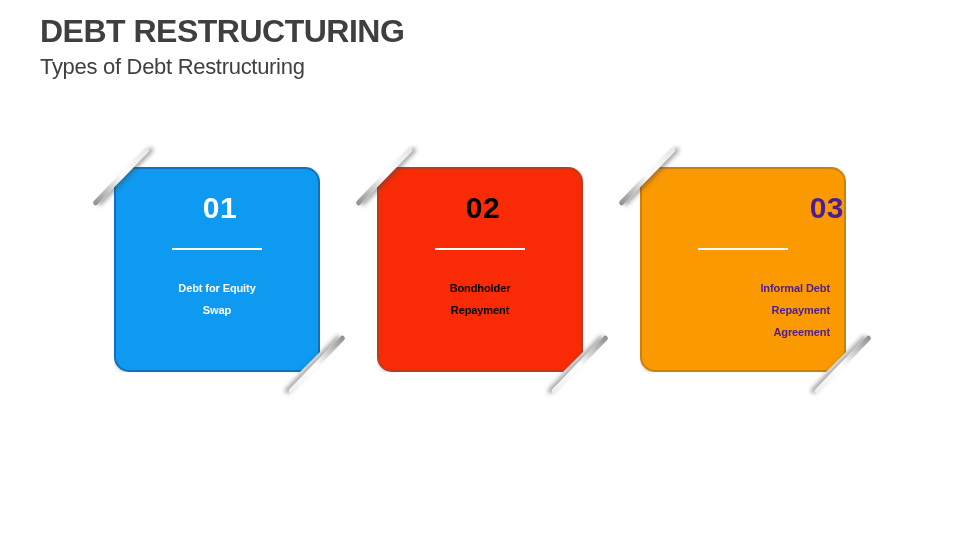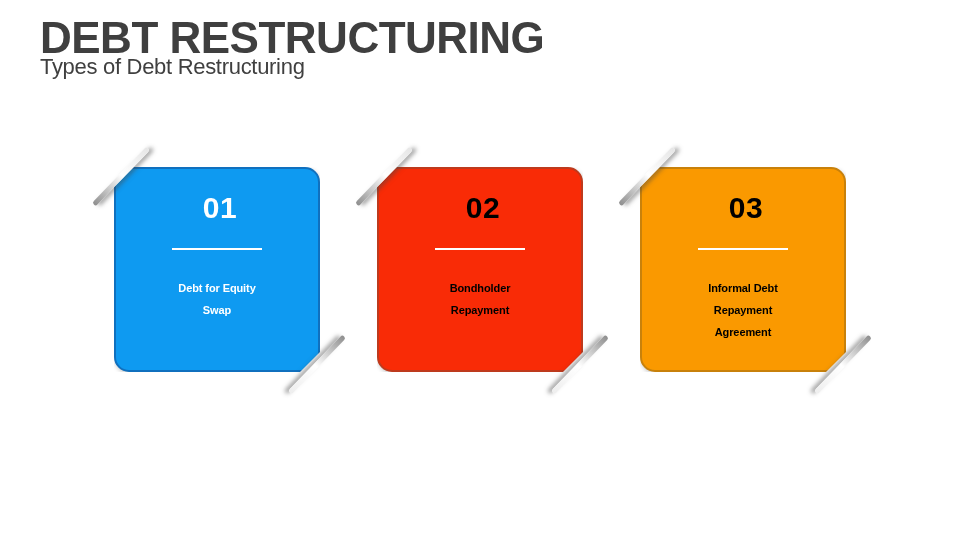--- a/index.html
+++ b/index.html
@@ -11,21 +11,21 @@
     height: 540px;
     background: #ffffff;
     overflow: hidden;
     font-family: "Liberation Sans", sans-serif;
   }
 
   .slide-title {
     position: absolute;
     left: 40px;
     top: 13px;
-    font-size: 44px;
+    font-size: 32px;
     font-weight: bold;
     letter-spacing: -0.5px;
     color: #3f3f3f;
     white-space: nowrap;
   }
 
   .slide-subtitle {
     position: absolute;
     left: 40px;
     top: 54px;
@@ -132,21 +132,21 @@
       <div class="card-number">02</div>
       <div class="card-divider"></div>
       <div class="card-label">Bondholder
 Repayment</div>
     </div>
     <div class="strip strip-tl"></div>
     <div class="strip strip-br"></div>
   </div>
 
   <div class="card-wrap pos-2">
-    <div class="card" style="background: rgb(250, 153, 0); border-color: rgb(200, 129, 11); color: #000000;">
+    <div class="card" style="background: rgb(250, 153, 0); border-color: rgb(200, 129, 11); color: #4c1d95; text-align: right;">
       <div class="card-number">03</div>
       <div class="card-divider"></div>
       <div class="card-label">Informal Debt
 Repayment
 Agreement</div>
     </div>
     <div class="strip strip-tl"></div>
     <div class="strip strip-br"></div>
   </div>
 

